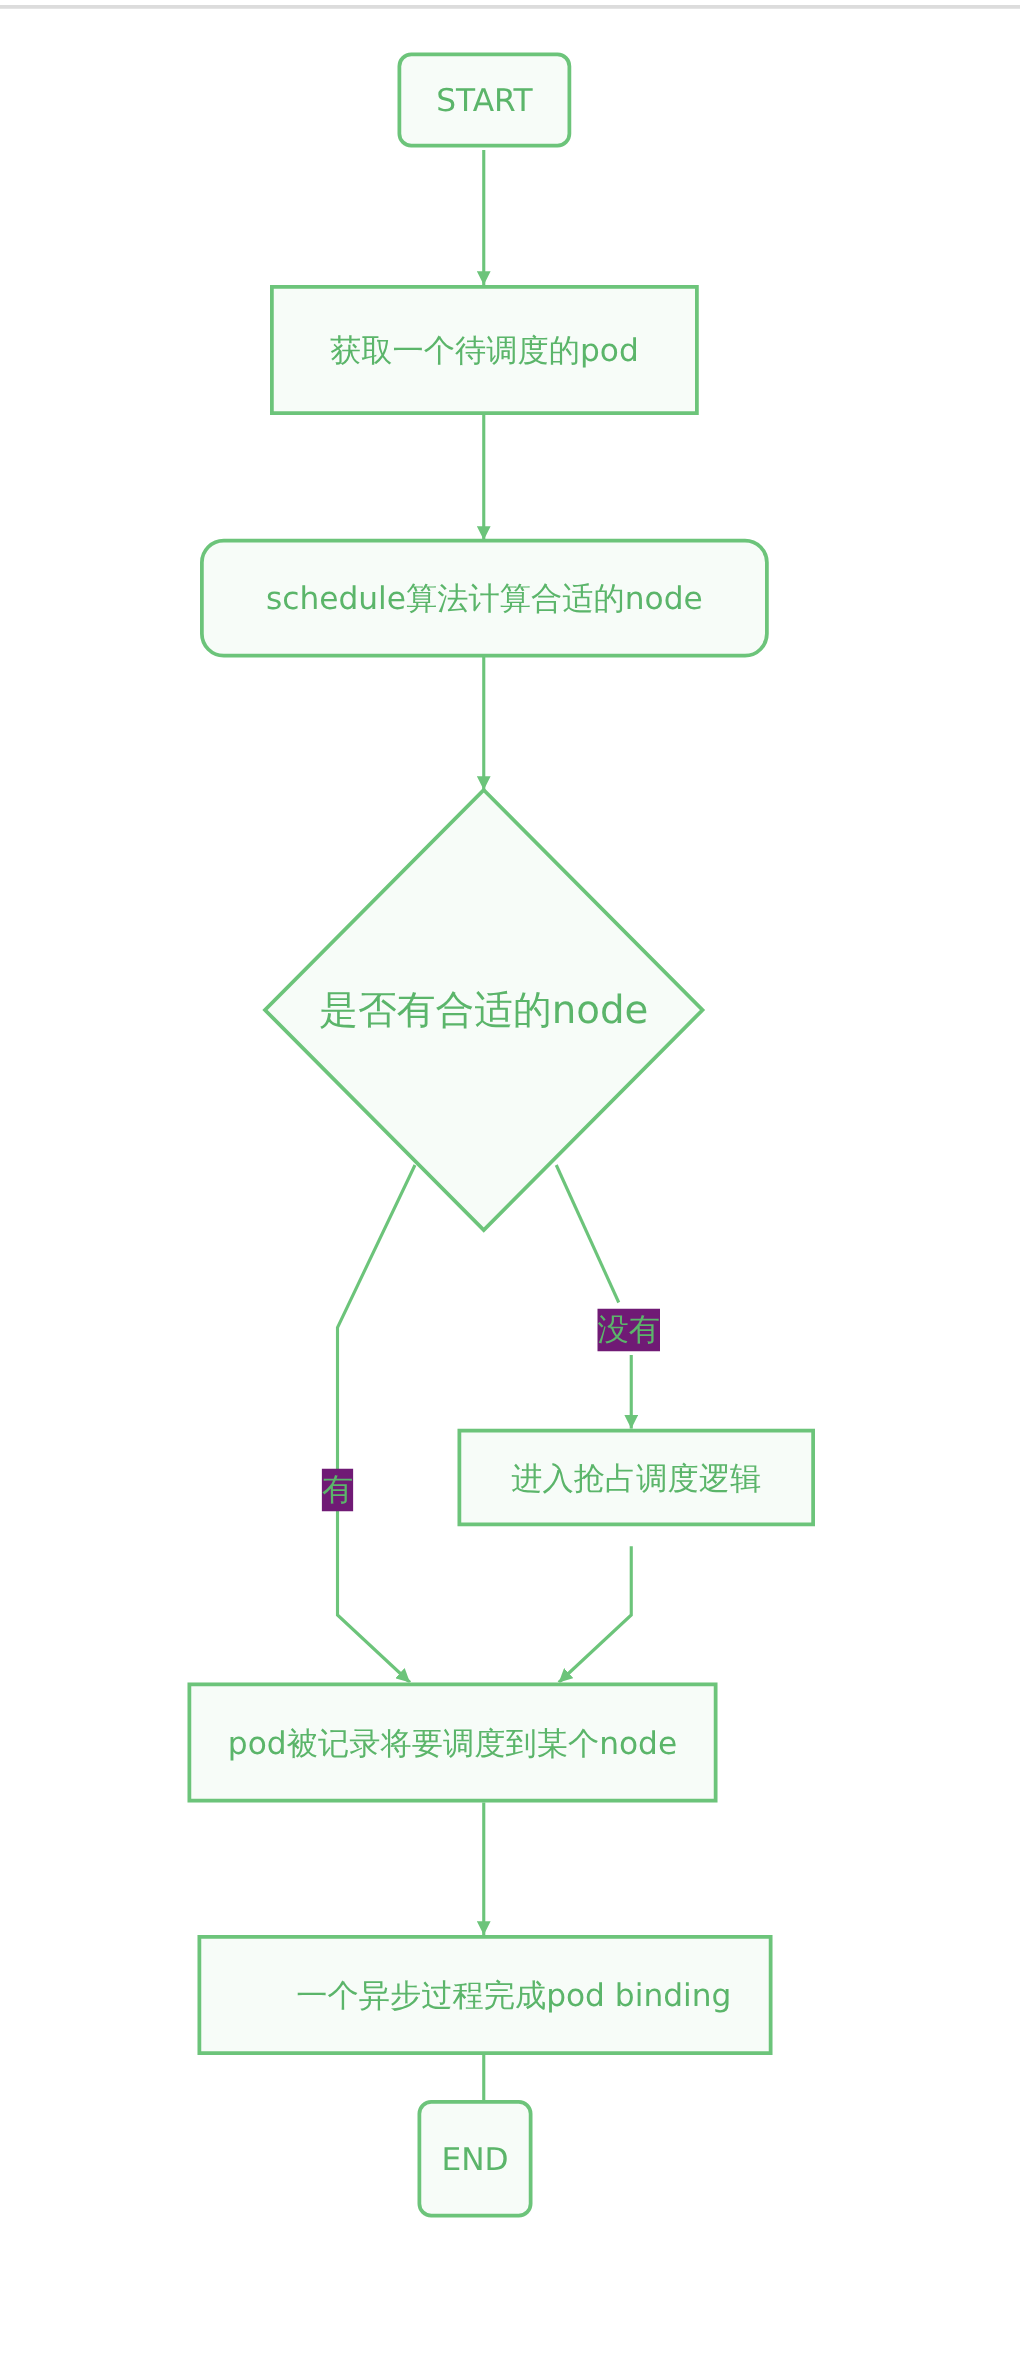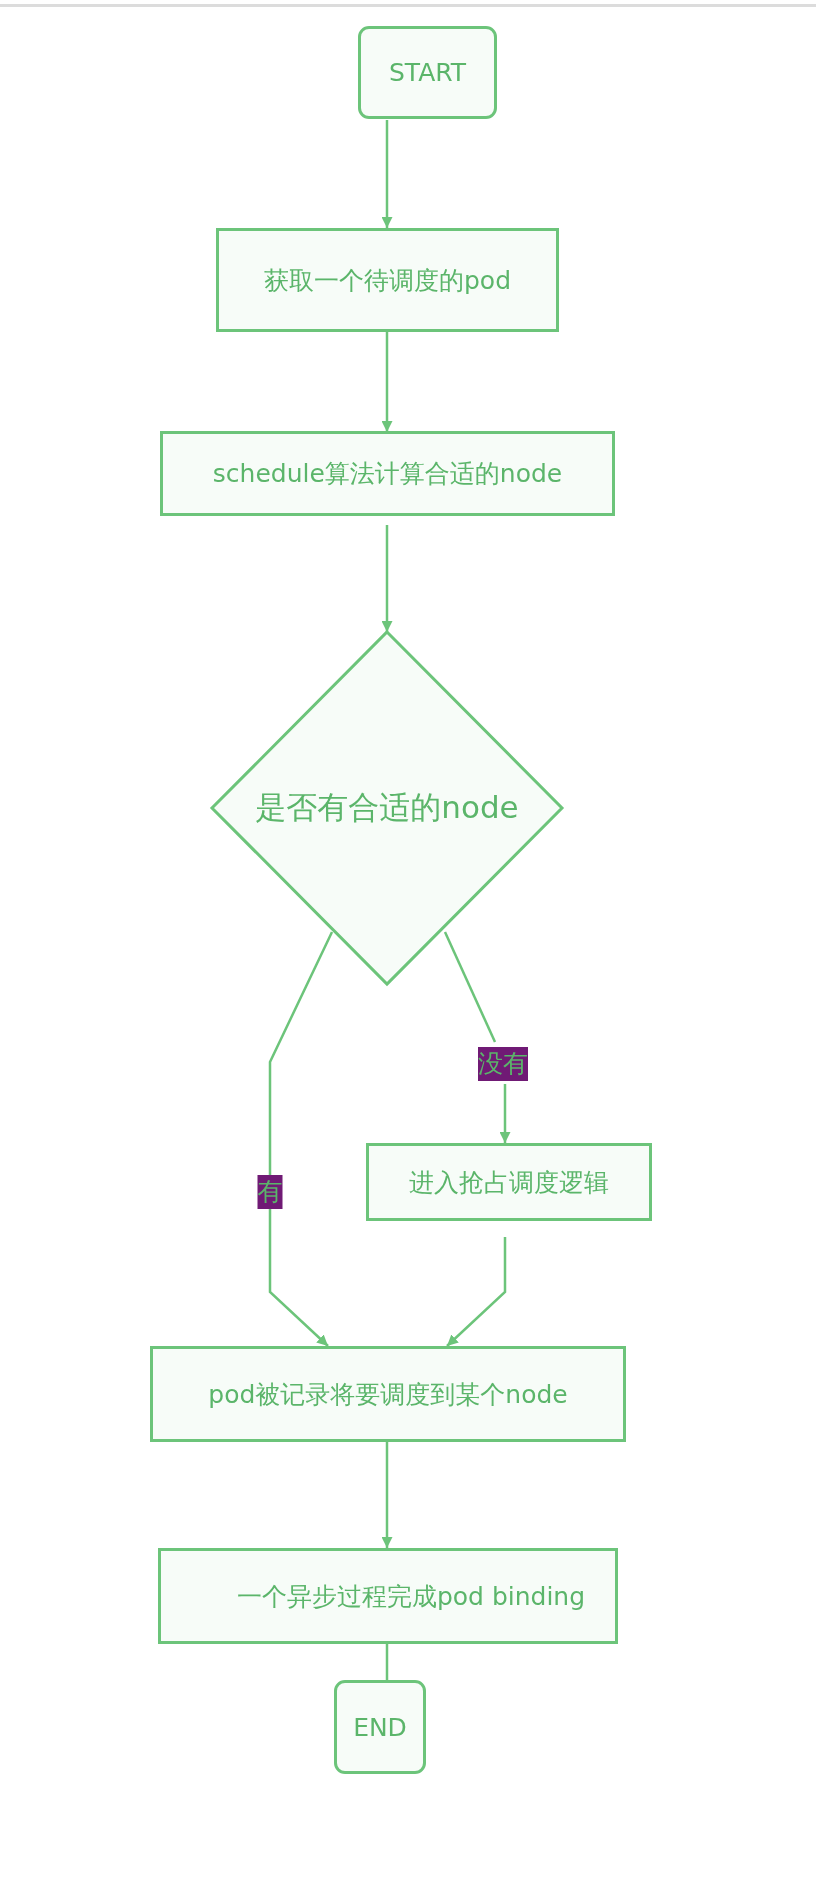--- a/index.html
+++ b/index.html
@@ -46,43 +46,43 @@
     <polyline points="505,1237 505,1292 447,1346" marker-end="url(#arrd)"></polyline>
 
     <line x1="387" y1="1441" x2="387" y2="1548" marker-end="url(#arrd)"></line>
 
     <line x1="387" y1="1643" x2="387" y2="1752" marker-end="url(#arrd)"></line>
   </g>
 
   <polygon points="387,632 562,808 387,984 212,808" fill="#f7fcf8" stroke="#6cc47a" stroke-width="3"></polygon>
 </svg>
 
-<div class="node rounded" style="left:318px; top:26px; width:139px; height:93px;margin-left:40px;">
+<div class="node rounded" style="left:318px; top:42px; width:139px; height:76px;">
   <span>START</span>
 </div>
 
 <div class="node" style="left:216px; top:228px; width:343px; height:104px;">
   <span>获取一个待调度的pod</span>
 </div>
 
-<div class="node" style="left:160px; top:431px; width:455px; height:85px;">
+<div class="node" style="left:160px; top:431px; width:455px; height:95px;border-radius:19px;">
   <span>schedule算法计算合适的node</span>
 </div>
 
 <div class="diamond-text" style="left:387px; top:808px;">是否有合适的node</div>
 
 <div class="label" style="left:503px; top:1064px;">没有</div>
 
 <div class="label" style="left:270px; top:1192px;">有</div>
 
 <div class="node" style="left:366px; top:1143px; width:286px; height:78px;">
   <span>进入抢占调度逻辑</span>
 </div>
 
-<div class="node" style="left:150px; top:1346px; width:476px; height:96px;">
+<div class="node" style="left:150px; top:1346px; width:424px; height:96px;">
   <span>pod被记录将要调度到某个node</span>
 </div>
 
 <div class="node" style="left:158px; top:1548px; width:460px; height:96px;padding-left:46px;">
   <span>一个异步过程完成pod binding</span>
 </div>
 
 <div class="node rounded" style="left:334px; top:1680px; width:92px; height:94px;">
   <span>END</span>
 </div>

